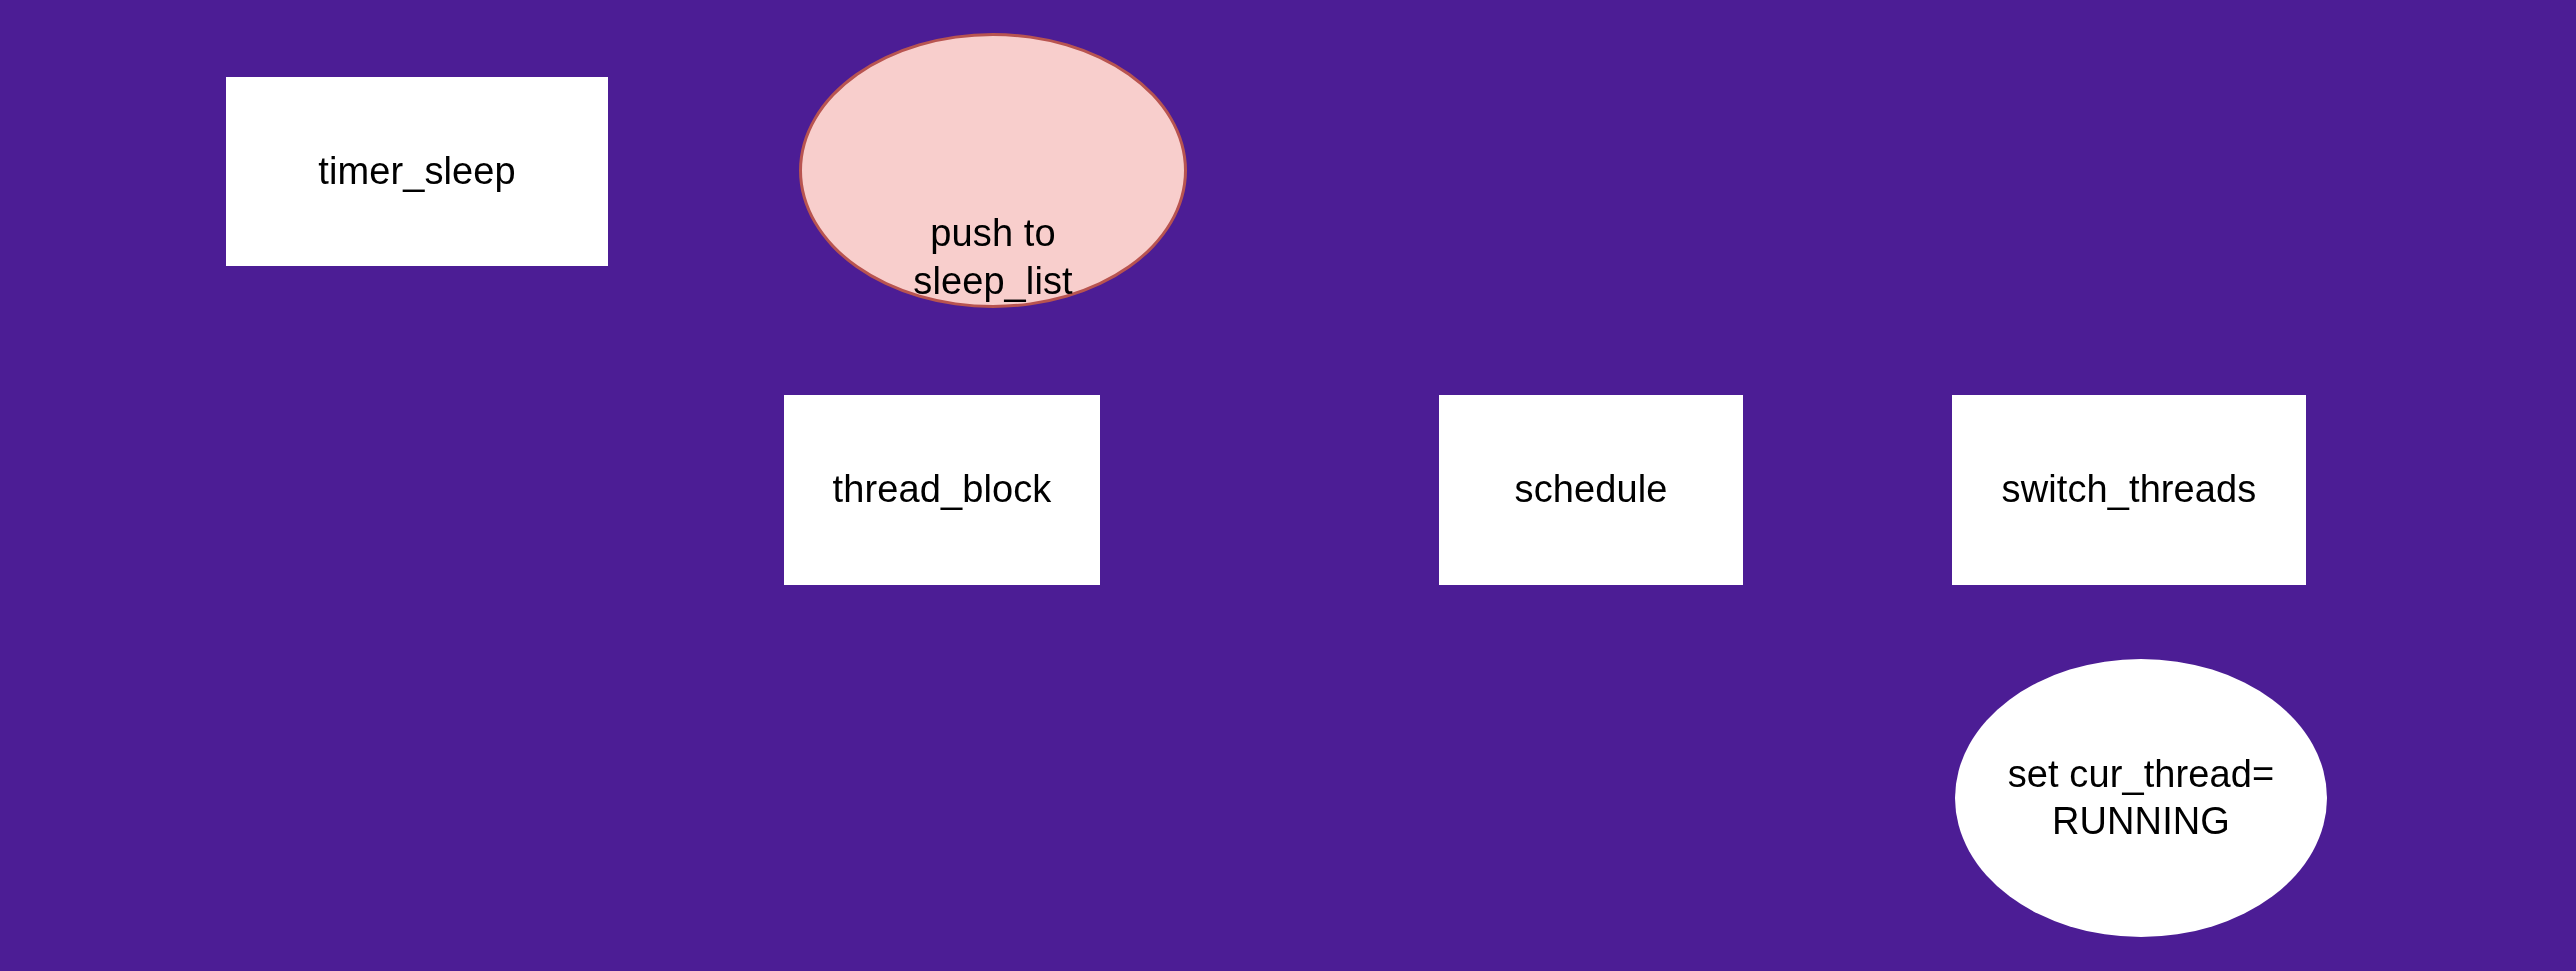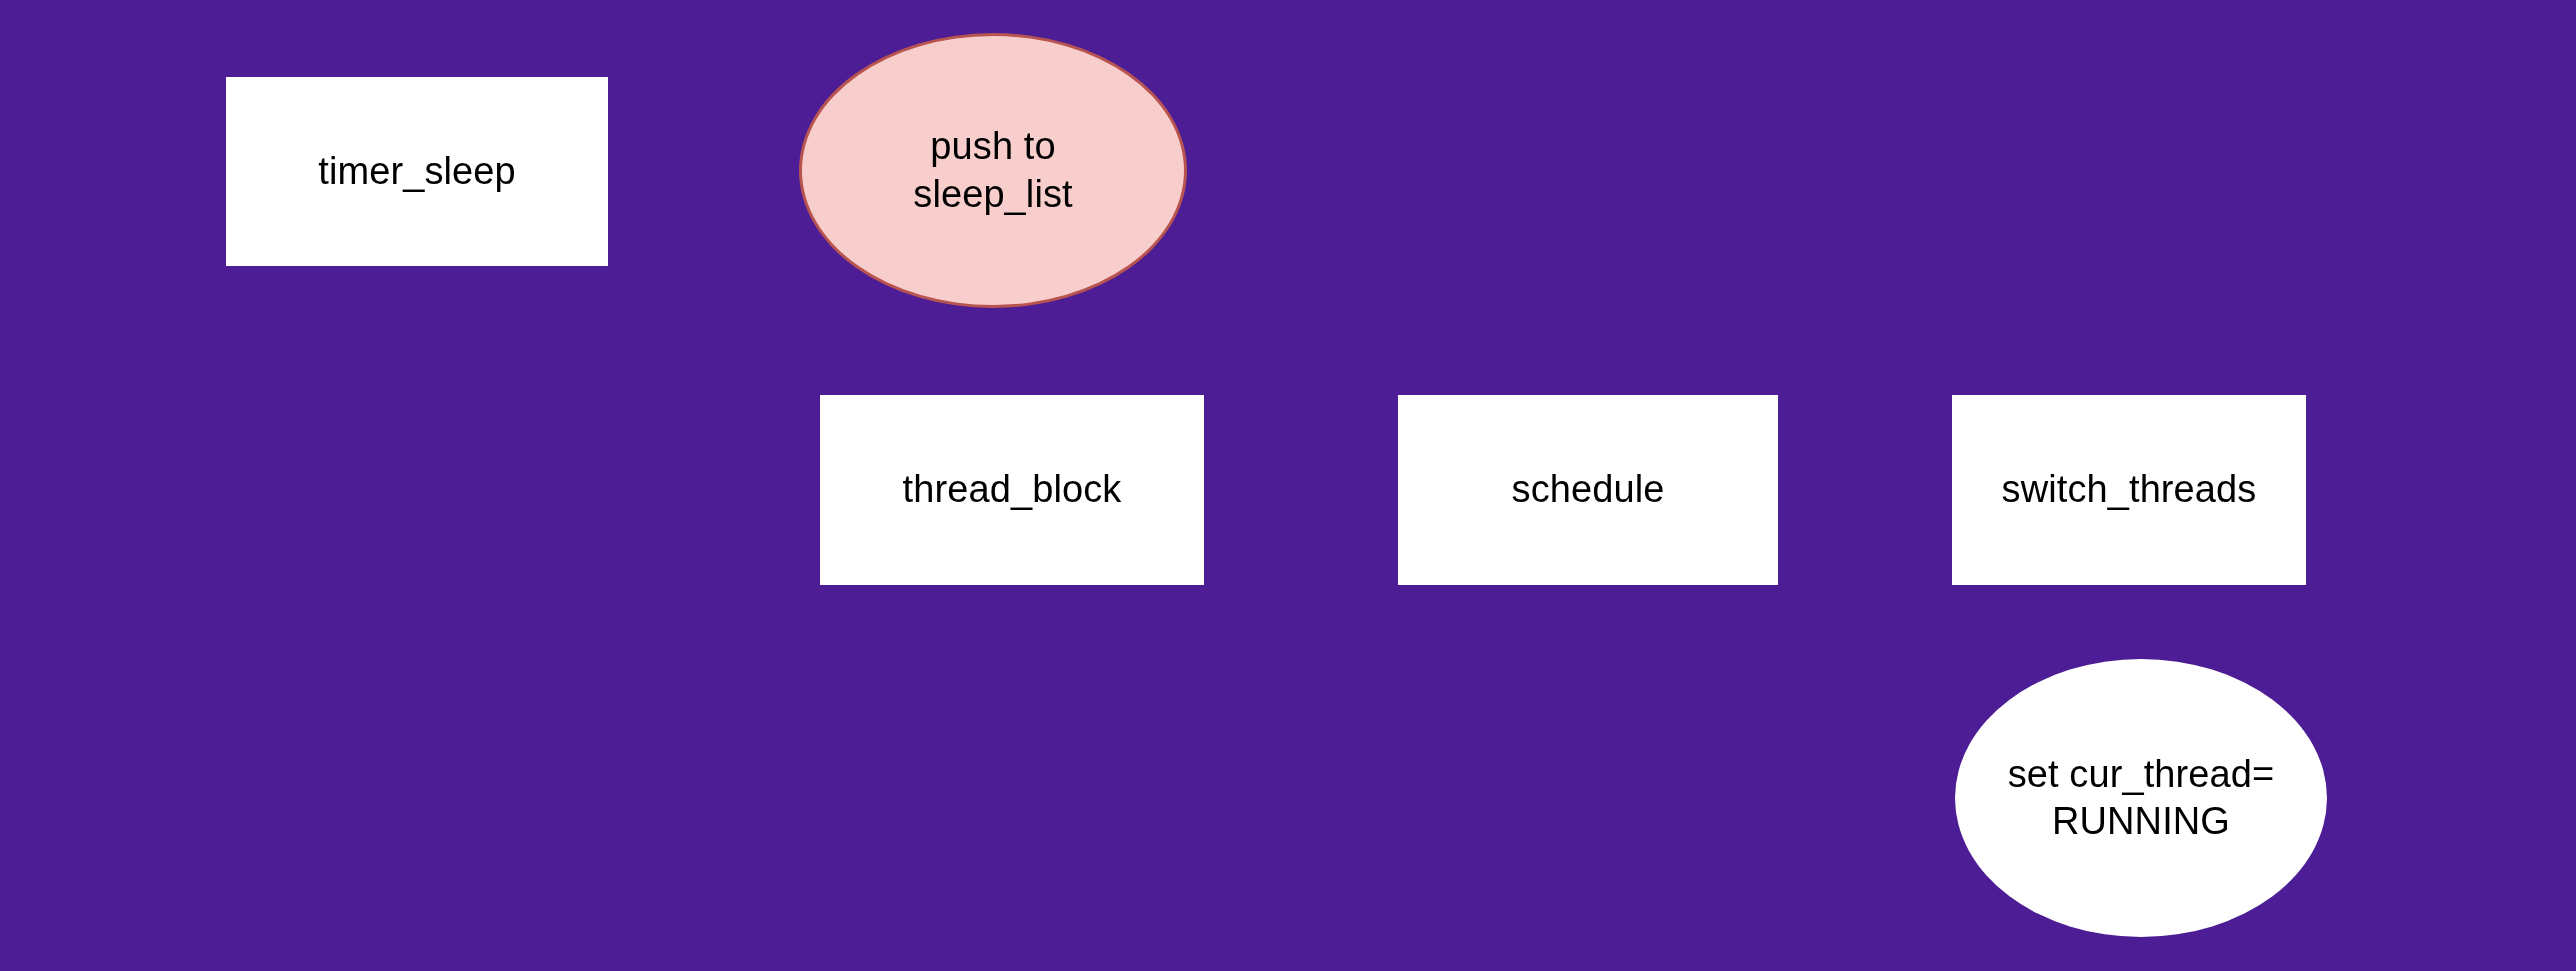--- a/index.html
+++ b/index.html
@@ -39,31 +39,32 @@
   .rect {
     background: #ffffff;
     border: 0 solid transparent;
   }
   .ellipse {
     border-radius: 50%;
   }
   .ellipse-pink {
     background: #f8cecc;
     border: 3.2px solid #b85450;
+    align-items: flex-end;
   }
   .ellipse-white {
     background: #ffffff;
     border: 0 solid transparent;
   }
 
   
   #node-timer-sleep      { left: 226px;  top: 77px;   width: 382px; height: 189px; }
   #node-push-sleep-list  { left: 799px; top: 33px;   width: 388px; height: 275px; }
-  #node-thread-block     { left: 820px; top: 395px;  width: 384px; height: 190px; }
-  #node-schedule         { left: 1398px; top: 395px;  width: 380px; height: 190px; }
+  #node-thread-block     { left: 784px; top: 395px;  width: 316px; height: 190px; }
+  #node-schedule         { left: 1439px; top: 395px;  width: 304px; height: 190px; }
   #node-switch-threads   { left: 1952px; top: 395px;  width: 354px; height: 190px; }
   #node-set-cur-thread   { left: 1955px; top: 659px;  width: 372px; height: 278px; }
 </style>
 </head>
 <body>
 
 <div id="canvas">
 
   <div class="node rect" id="node-timer-sleep">
     <span class="label">timer_sleep</span>

